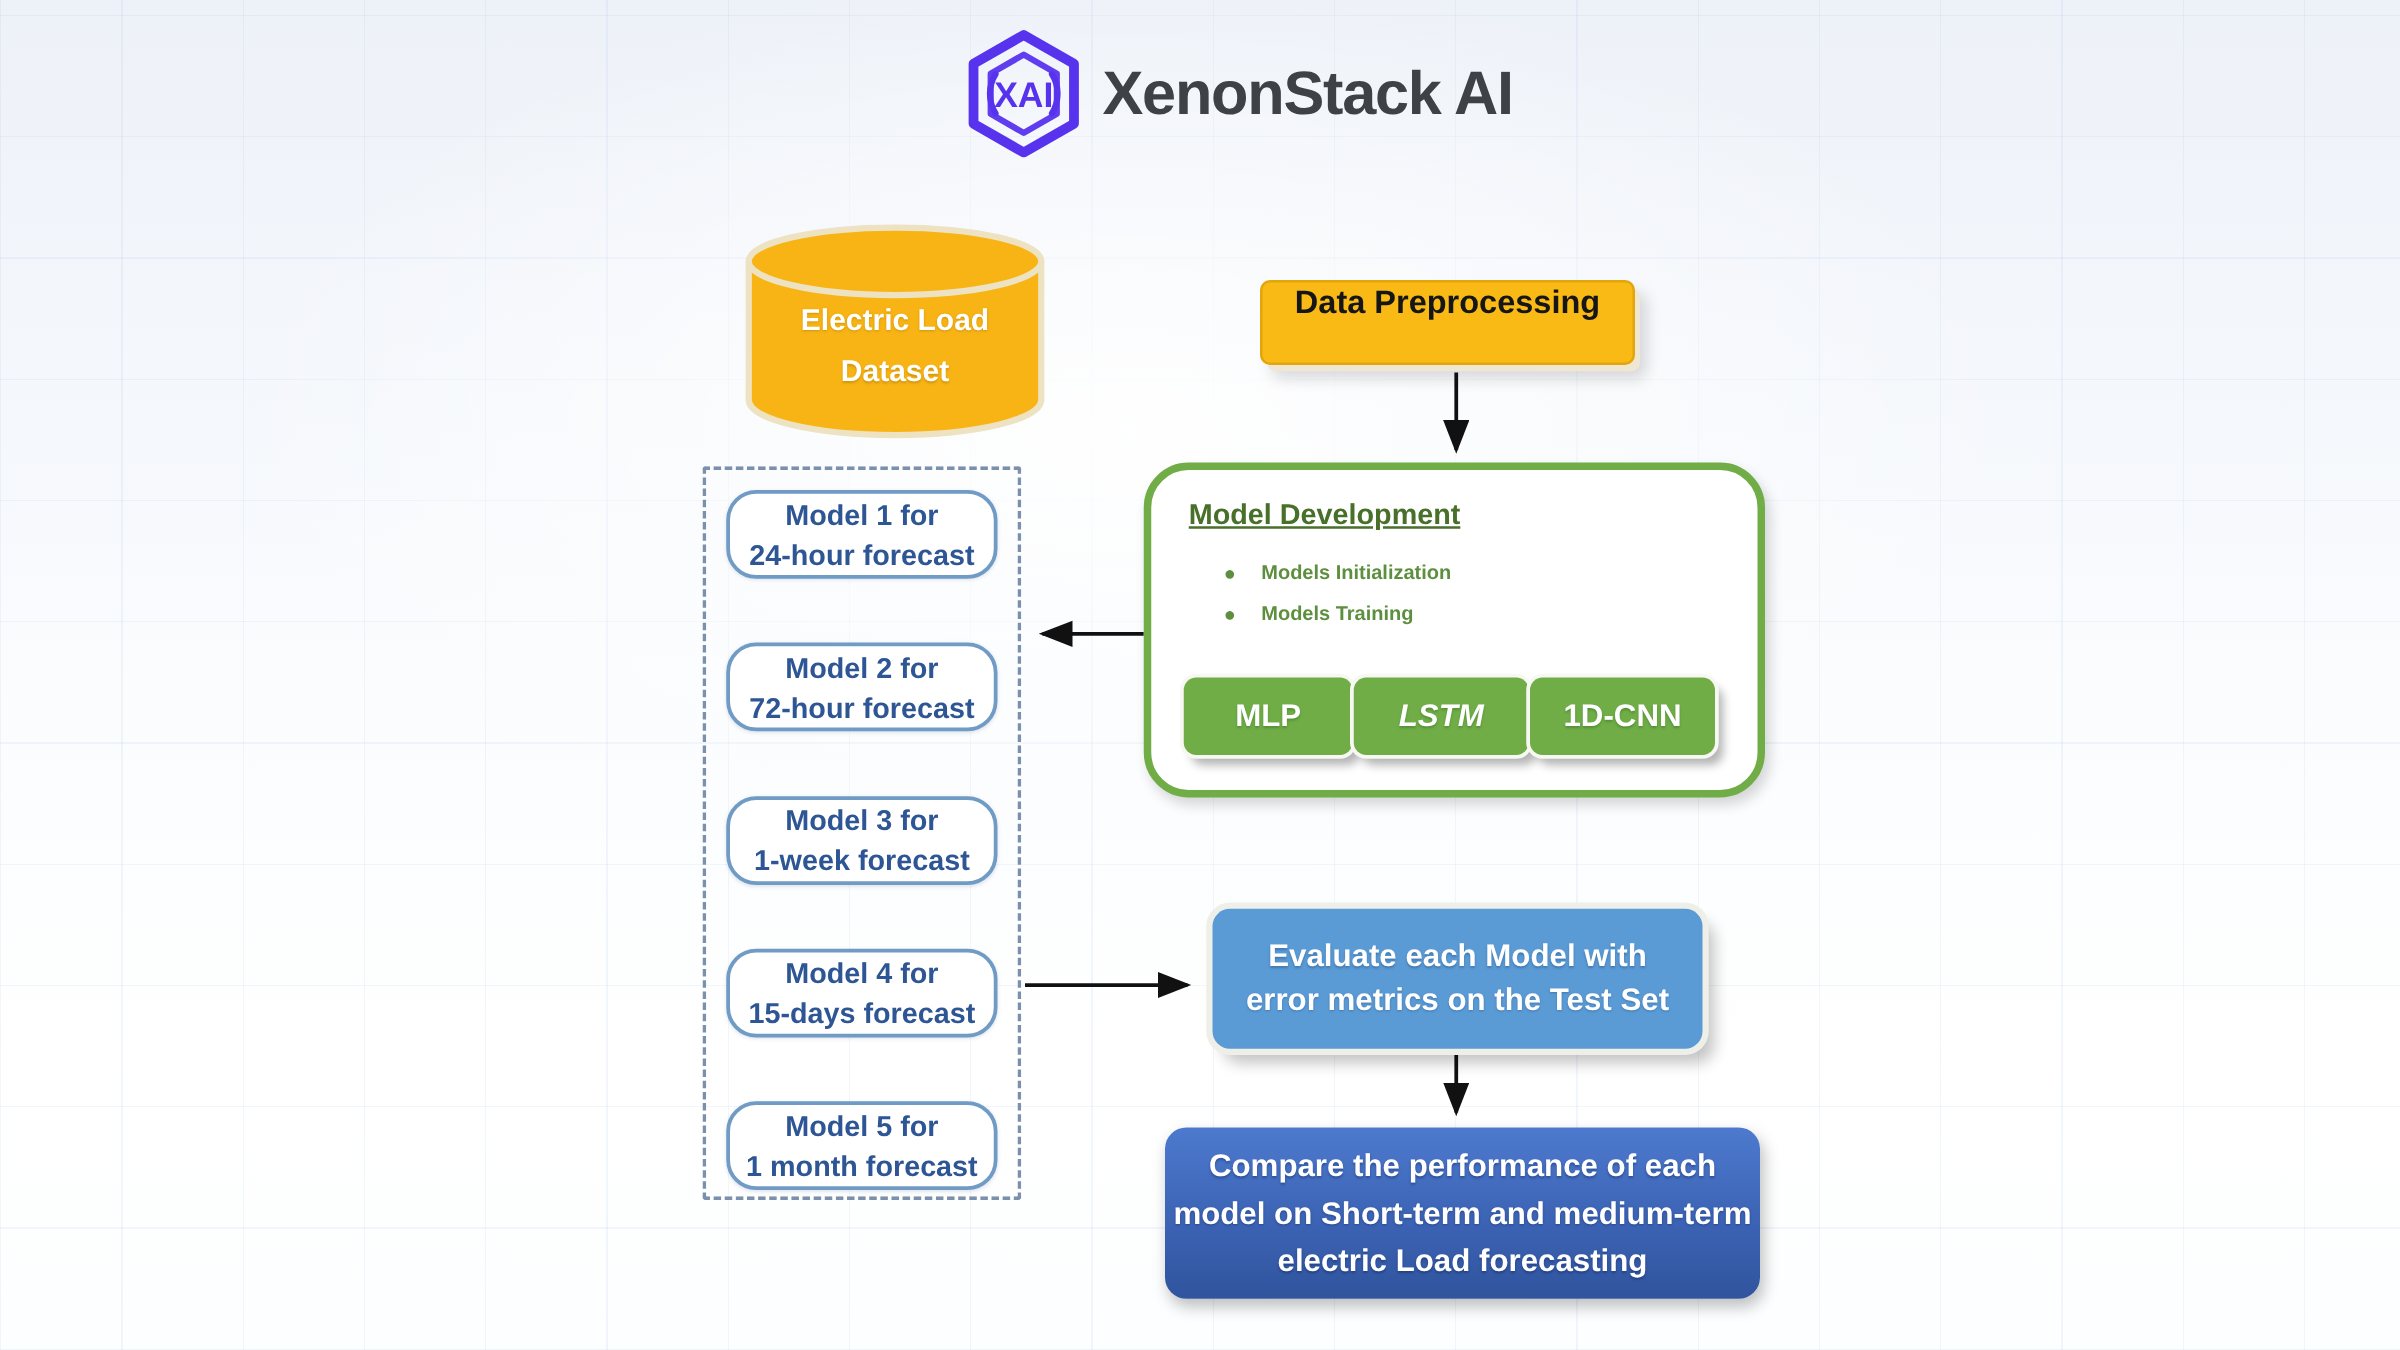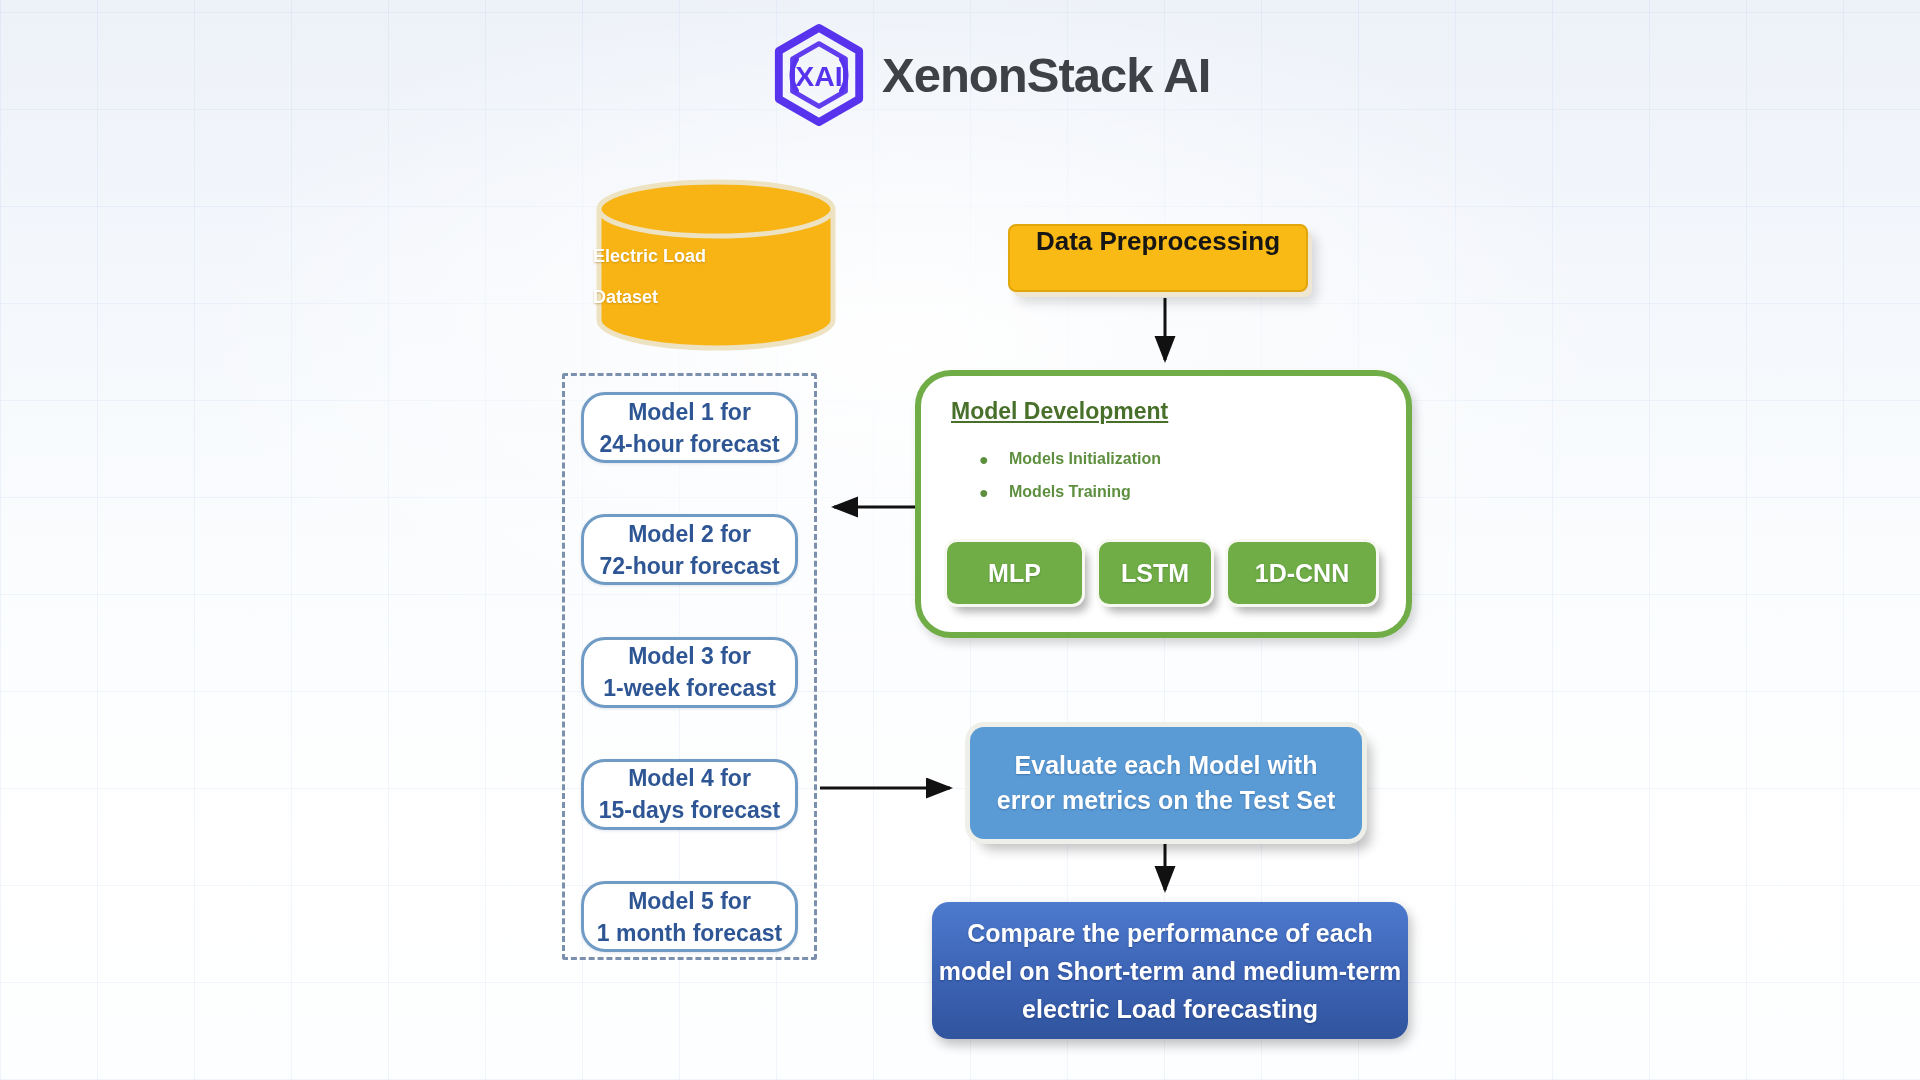--- a/index.html
+++ b/index.html
@@ -17,45 +17,45 @@
 
   
   .logo-row{ position:absolute; left:770px; top:24px; display:flex; align-items:center; gap:14px; }
   .brand-name{ font-size:49px; font-weight:bold; color:#3e4247; letter-spacing:-1px; }
 
   
   .arrow-layer{ position:absolute; left:0; top:0; width:1920px; height:1080px; pointer-events:none; }
 
   
   .cylinder{ position:absolute; left:593px; top:178px; width:246px; height:178px; }
-  .cylinder-label{ position:absolute; left:0; top:58px; width:100%; 
-    color:#fff; font-weight:bold; font-size:18px; line-height:41px; text-shadow:0 1px 2px rgba(160,110,0,.45); }
+  .cylinder-label{ position:absolute; left:0; top:58px; width:100%; text-align:center;
+    color:#fff; font-weight:bold; font-size:24px; line-height:41px; text-shadow:0 1px 2px rgba(160,110,0,.45); }
 
   
   .prep-box{ position:absolute; left:1008px; top:224px; width:300px; height:68px;
     background:#f9ba15; border:2px solid #e2a60d; border-radius:8px;
     box-shadow:5px 6px 0 -1px #efe7d4, 9px 11px 12px rgba(0,0,0,.14);
     display:flex; justify-content:center;
     font-size:26px; font-weight:bold; color:#161616; }
 
   
   .dev-box{ position:absolute; left:915px; top:370px; width:497px; height:268px;
     background:#fff; border:6px solid #70ad47; border-radius:36px;
     box-shadow:4px 6px 10px rgba(0,0,0,.16); }
   .dev-title{ position:absolute; left:30px; top:22px; font-size:23px; font-weight:bold; color:#48702a;text-decoration:underline; }
   .dev-bullets{ position:absolute; left:56px; top:66px; list-style:none; }
   .dev-bullets li{ position:relative; padding-left:32px; font-size:16px; font-weight:bold;
     color:#5d8f3f; line-height:33px; }
   .dev-bullets li::before{ content:"●"; position:absolute; left:2px; top:1px; font-size:16px; color:#5d8f3f; }
-  .algo-row{ position:absolute; left:26px; bottom:28px; display:flex; gap:17px; }
+  .algo-row{ position:absolute; left:26px; bottom:28px; display:flex; gap:1px; }
   .algo-btn{ height:62px; background:#70ad47; border-radius:10px; color:#fff;
     font-size:25px; font-weight:bold; display:flex; align-items:center; justify-content:center;
     box-shadow:0 0 0 3px #f8f8f3, 6px 8px 8px rgba(0,0,0,.30);
     text-shadow:0 1px 2px rgba(0,60,0,.25); }
-  .algo-btn.w1{ width:135px; } .algo-btn.w2{ width:112px; } .algo-btn.w3{ width:148px; }
+  .algo-btn.w1{ width:135px; } .algo-btn.w2{ width:140px;font-style:italic; } .algo-btn.w3{ width:148px; }
 
   
   .dashed-box{ position:absolute; left:562px; top:373px; width:255px; height:587px;
     border:3px dashed #7b90ac; border-radius:3px;
     display:flex; flex-direction:column; justify-content:space-between; padding:16px 16px 5px 16px; }
   .fmodel{ height:71px; background:#ffffff; border:3px solid #6f9bc4; border-radius:24px;
     display:flex; flex-direction:column; align-items:center; justify-content:center;
     font-size:23px; font-weight:bold; color:#2e5694; line-height:32px; text-align:center;
     box-shadow:0 1px 3px rgba(60,90,140,.15); }
 

